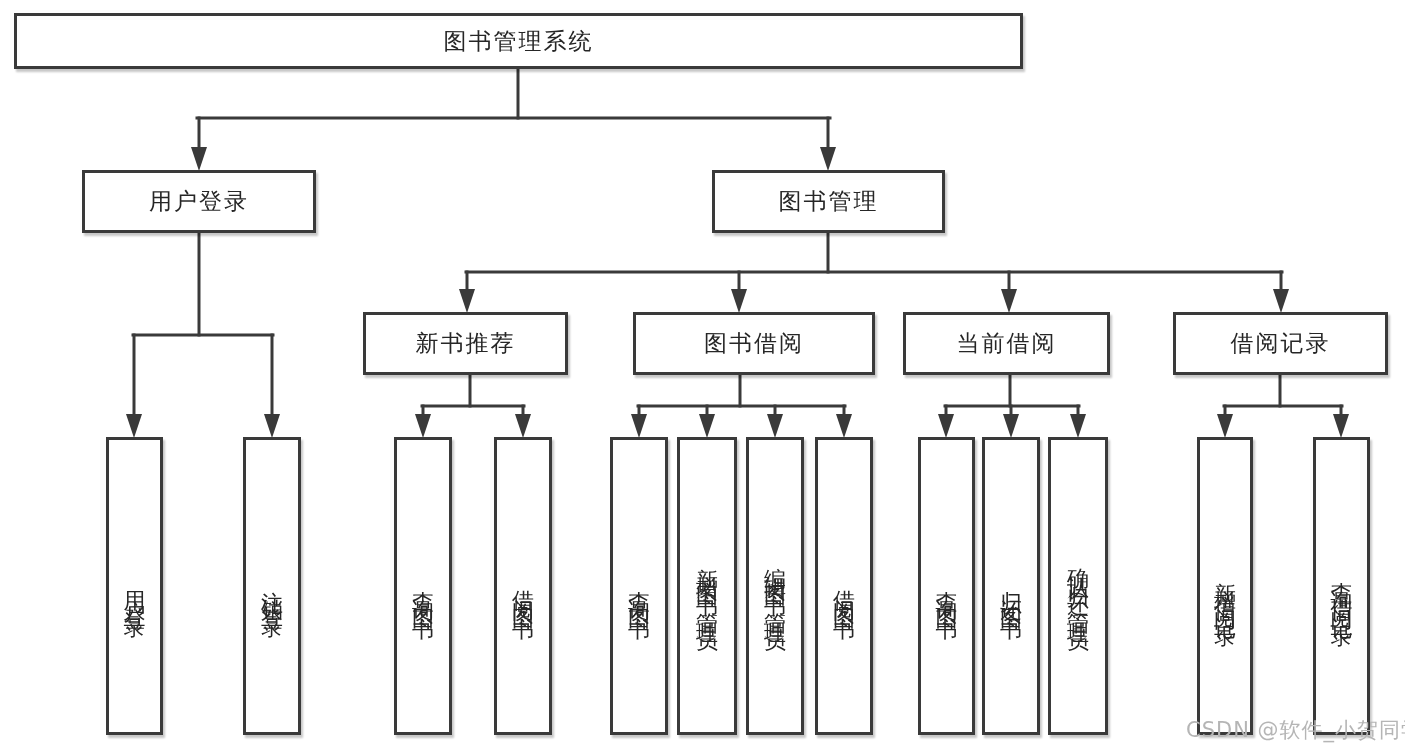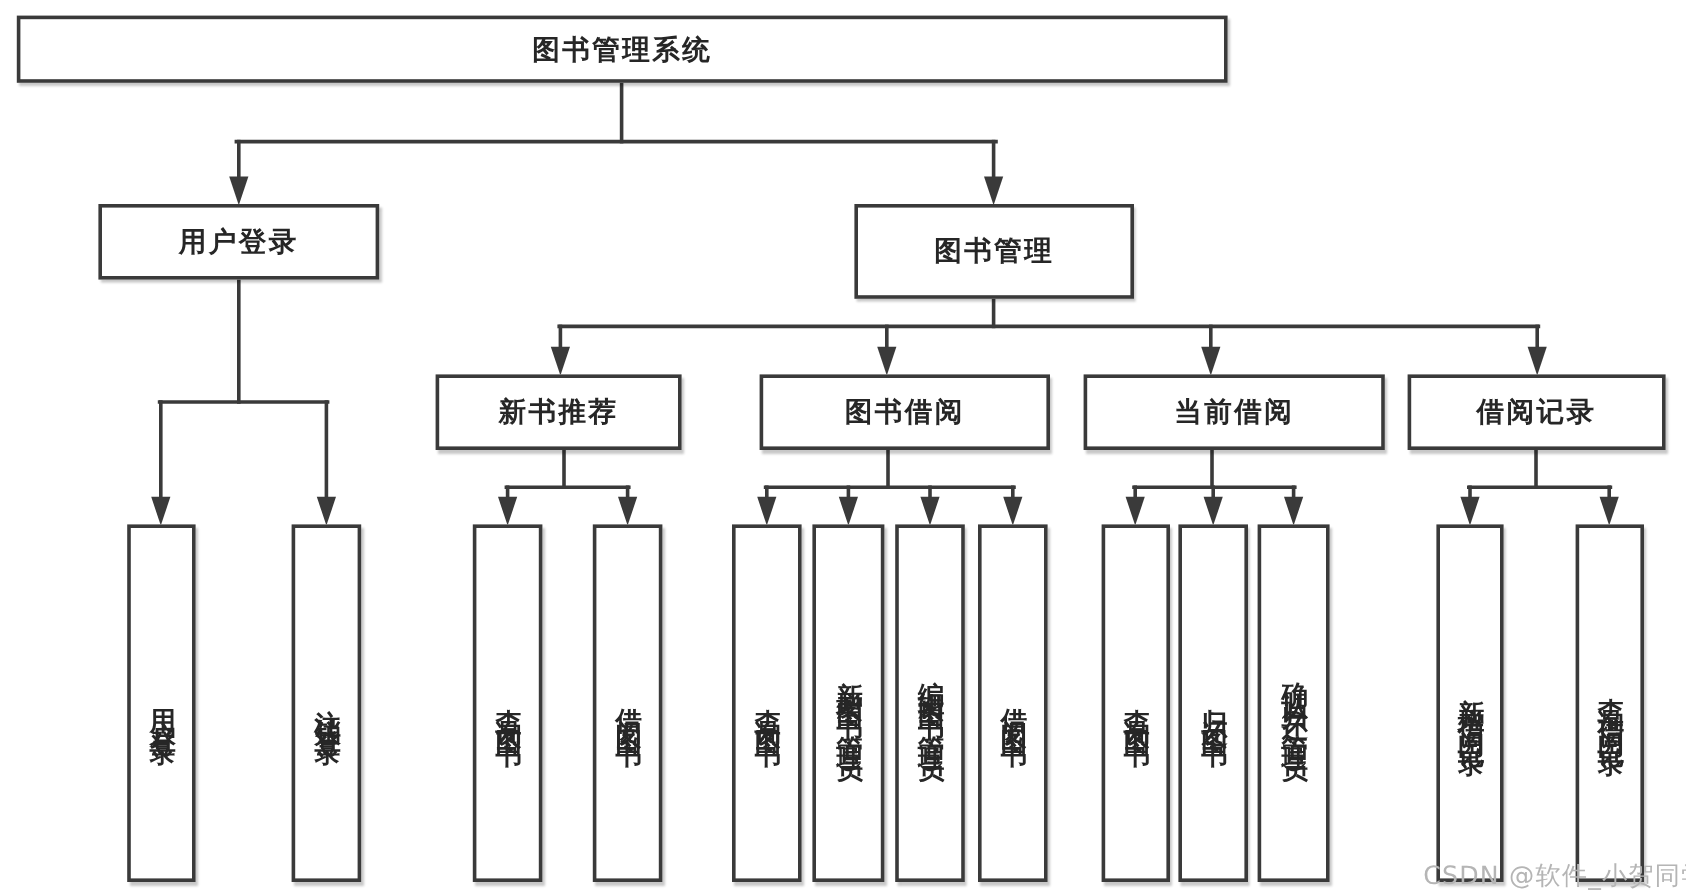--- a/index.html
+++ b/index.html
@@ -8,21 +8,20 @@
     font-family: "DejaVu Sans", "Liberation Sans", sans-serif;
     color: #262626;
   }
   .canvas { position: absolute; left: 0; top: 0; width: 1405px; height: 747px; }
   svg.connectors { position: absolute; left: 0; top: 0; z-index: 1; }
   .node {
     position: absolute; box-sizing: border-box; background: #ffffff;
     border: 3px solid #3a3a3a; display: flex; align-items: center; justify-content: center;
     box-shadow: 2px 3px 2px rgba(0,0,0,0.22);
     z-index: 2;
-    font-weight: bold;
   }
   .node .lbl { font-size: 23px; letter-spacing: 2px; white-space: nowrap; }
   .vnode .lbl {
     writing-mode: vertical-lr; text-orientation: mixed;
     font-size: 22px; line-height: 1; letter-spacing: 9px;
     padding-top: 9px; 
   }
   .watermark {
     position: absolute; z-index: 3; font-size: 21px; letter-spacing: 1px;
     color: #b5b5b5; white-space: nowrap;
@@ -109,31 +108,31 @@
     </g>
   </svg>
 
   <div class="node" style="left:14px;top:13px;width:1009px;height:56px">
     <span class="lbl">图书管理系统</span>
   </div>
 
   <div class="node" style="left:82px;top:170px;width:234px;height:63px">
     <span class="lbl">用户登录</span>
   </div>
-  <div class="node" style="left:712px;top:170px;width:233px;height:79px">
+  <div class="node" style="left:712px;top:170px;width:233px;height:63px">
     <span class="lbl">图书管理</span>
   </div>
 
   <div class="node" style="left:363px;top:312px;width:205px;height:63px">
     <span class="lbl">新书推荐</span>
   </div>
   <div class="node" style="left:633px;top:312px;width:242px;height:63px">
     <span class="lbl">图书借阅</span>
   </div>
-  <div class="node" style="left:903px;top:312px;width:251px;height:63px">
+  <div class="node" style="left:903px;top:312px;width:207px;height:63px">
     <span class="lbl">当前借阅</span>
   </div>
   <div class="node" style="left:1173px;top:312px;width:215px;height:63px">
     <span class="lbl">借阅记录</span>
   </div>
 
   <div class="node vnode" style="left:106px;top:437px;width:57px;height:298px">
     <span class="lbl">用户登录</span>
   </div>
   <div class="node vnode" style="left:243px;top:437px;width:58px;height:298px">

